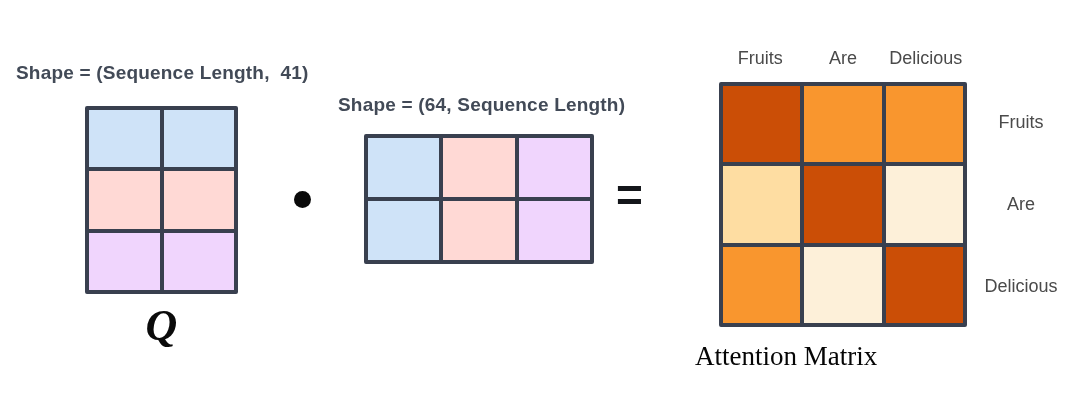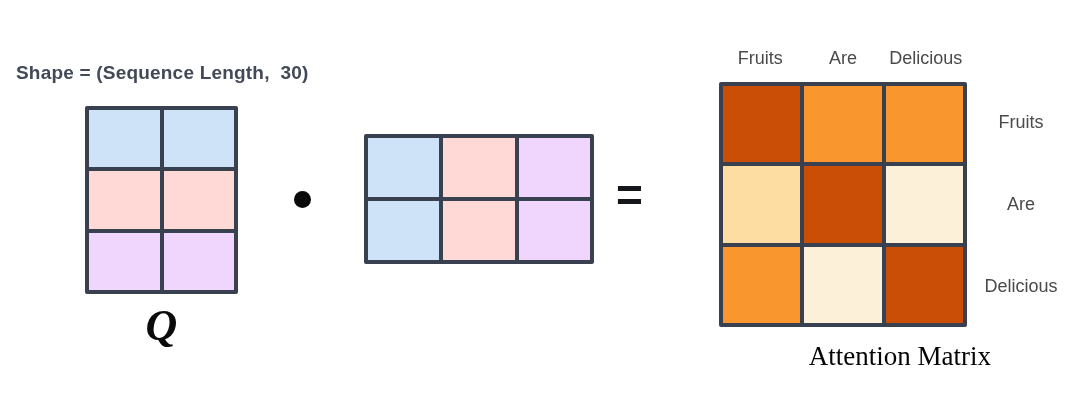--- a/index.html
+++ b/index.html
@@ -39,50 +39,51 @@
   }
   .attn-col-labels span { flex:1; text-align:center; }
   .attn-row-labels {
     position:absolute; left:975px; top:82px; width:92px; height:245px;
     display:flex; flex-direction:column; color:#4a4a4a; font-size:18px;
   }
   .attn-row-labels span {
     flex:1; display:flex; align-items:center; justify-content:center;
   }
   #attn-title {
-    position:absolute; left:695px; top:341px; width:296px; text-align:right;
+    position:absolute; left:695px; top:341px; width:296px; text-align:left;
     font-family:"Liberation Serif", serif; font-size:27px; color:#050505;
   }
   #q-matrix   { left:85px;  top:106px; width:153px; height:188px;
                 grid-template-columns:repeat(2,1fr); grid-template-rows:repeat(3,1fr); }
   #kt-matrix  { left:364px; top:134px; width:230px; height:130px;
                 grid-template-columns:repeat(3,1fr); grid-template-rows:repeat(2,1fr); }
   #attn-matrix{ left:719px; top:82px;  width:248px; height:245px;
                 grid-template-columns:repeat(3,1fr); grid-template-rows:repeat(3,1fr); }
   #q-shape-label  { left:16px;  top:62px; }
   #kt-shape-label { left:338px; top:94px; }
 </style>
 </head>
 <body>
 
 <div id="canvas">
 
-  <div class="shape-label" id="q-shape-label">Shape = (Sequence Length,  30)</div>
+  <div class="shape-label" id="q-shape-label">Shape = (Sequence Length,  41)</div>
   <div class="matrix" id="q-matrix">
       <div class="cell" style="background: rgb(207, 227, 248);"></div>
       <div class="cell" style="background: rgb(207, 227, 248);"></div>
       <div class="cell" style="background: rgb(255, 217, 213);"></div>
       <div class="cell" style="background: rgb(255, 217, 213);"></div>
       <div class="cell" style="background: rgb(240, 213, 253);"></div>
       <div class="cell" style="background: rgb(240, 213, 253);"></div>
     </div>
   <div class="math-label" id="q-label">Q</div>
 
   <div id="dot-op"></div>
 
+  <div class="shape-label" id="kt-shape-label">Shape = (64, Sequence Length)</div>
   <div class="matrix" id="kt-matrix">
       <div class="cell" style="background: rgb(207, 227, 248);"></div>
       <div class="cell" style="background: rgb(255, 217, 213);"></div>
       <div class="cell" style="background: rgb(240, 213, 253);"></div>
       <div class="cell" style="background: rgb(207, 227, 248);"></div>
       <div class="cell" style="background: rgb(255, 217, 213);"></div>
       <div class="cell" style="background: rgb(240, 213, 253);"></div>
     </div>
 
   <div id="equals-op">=</div>

